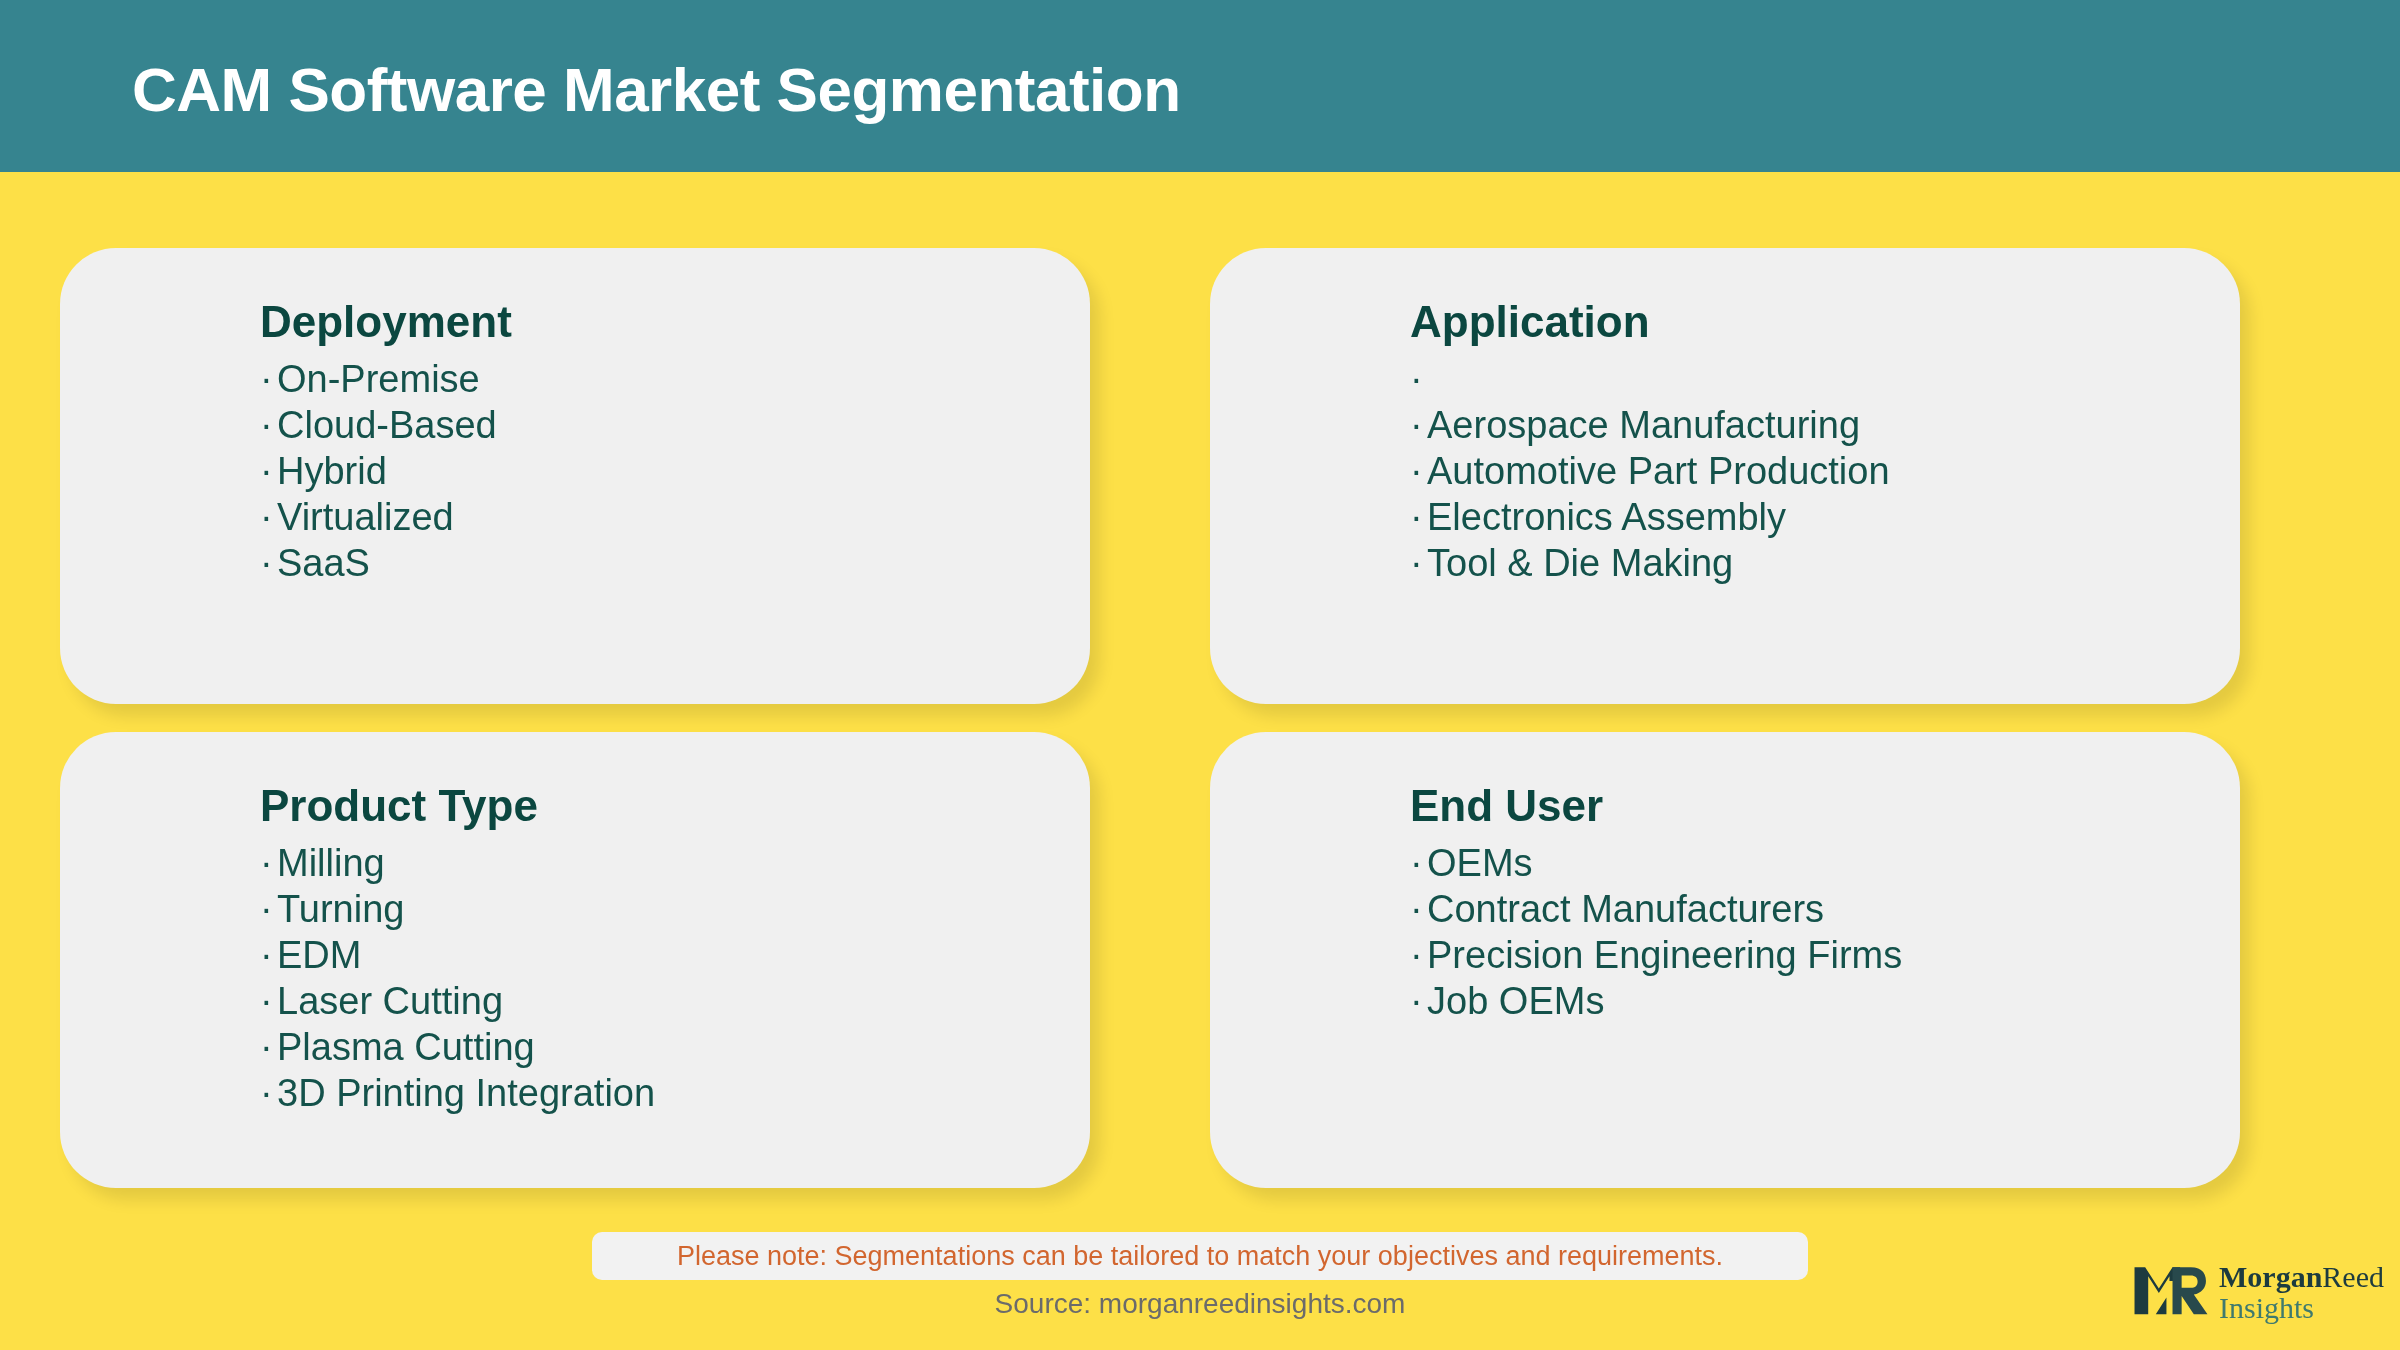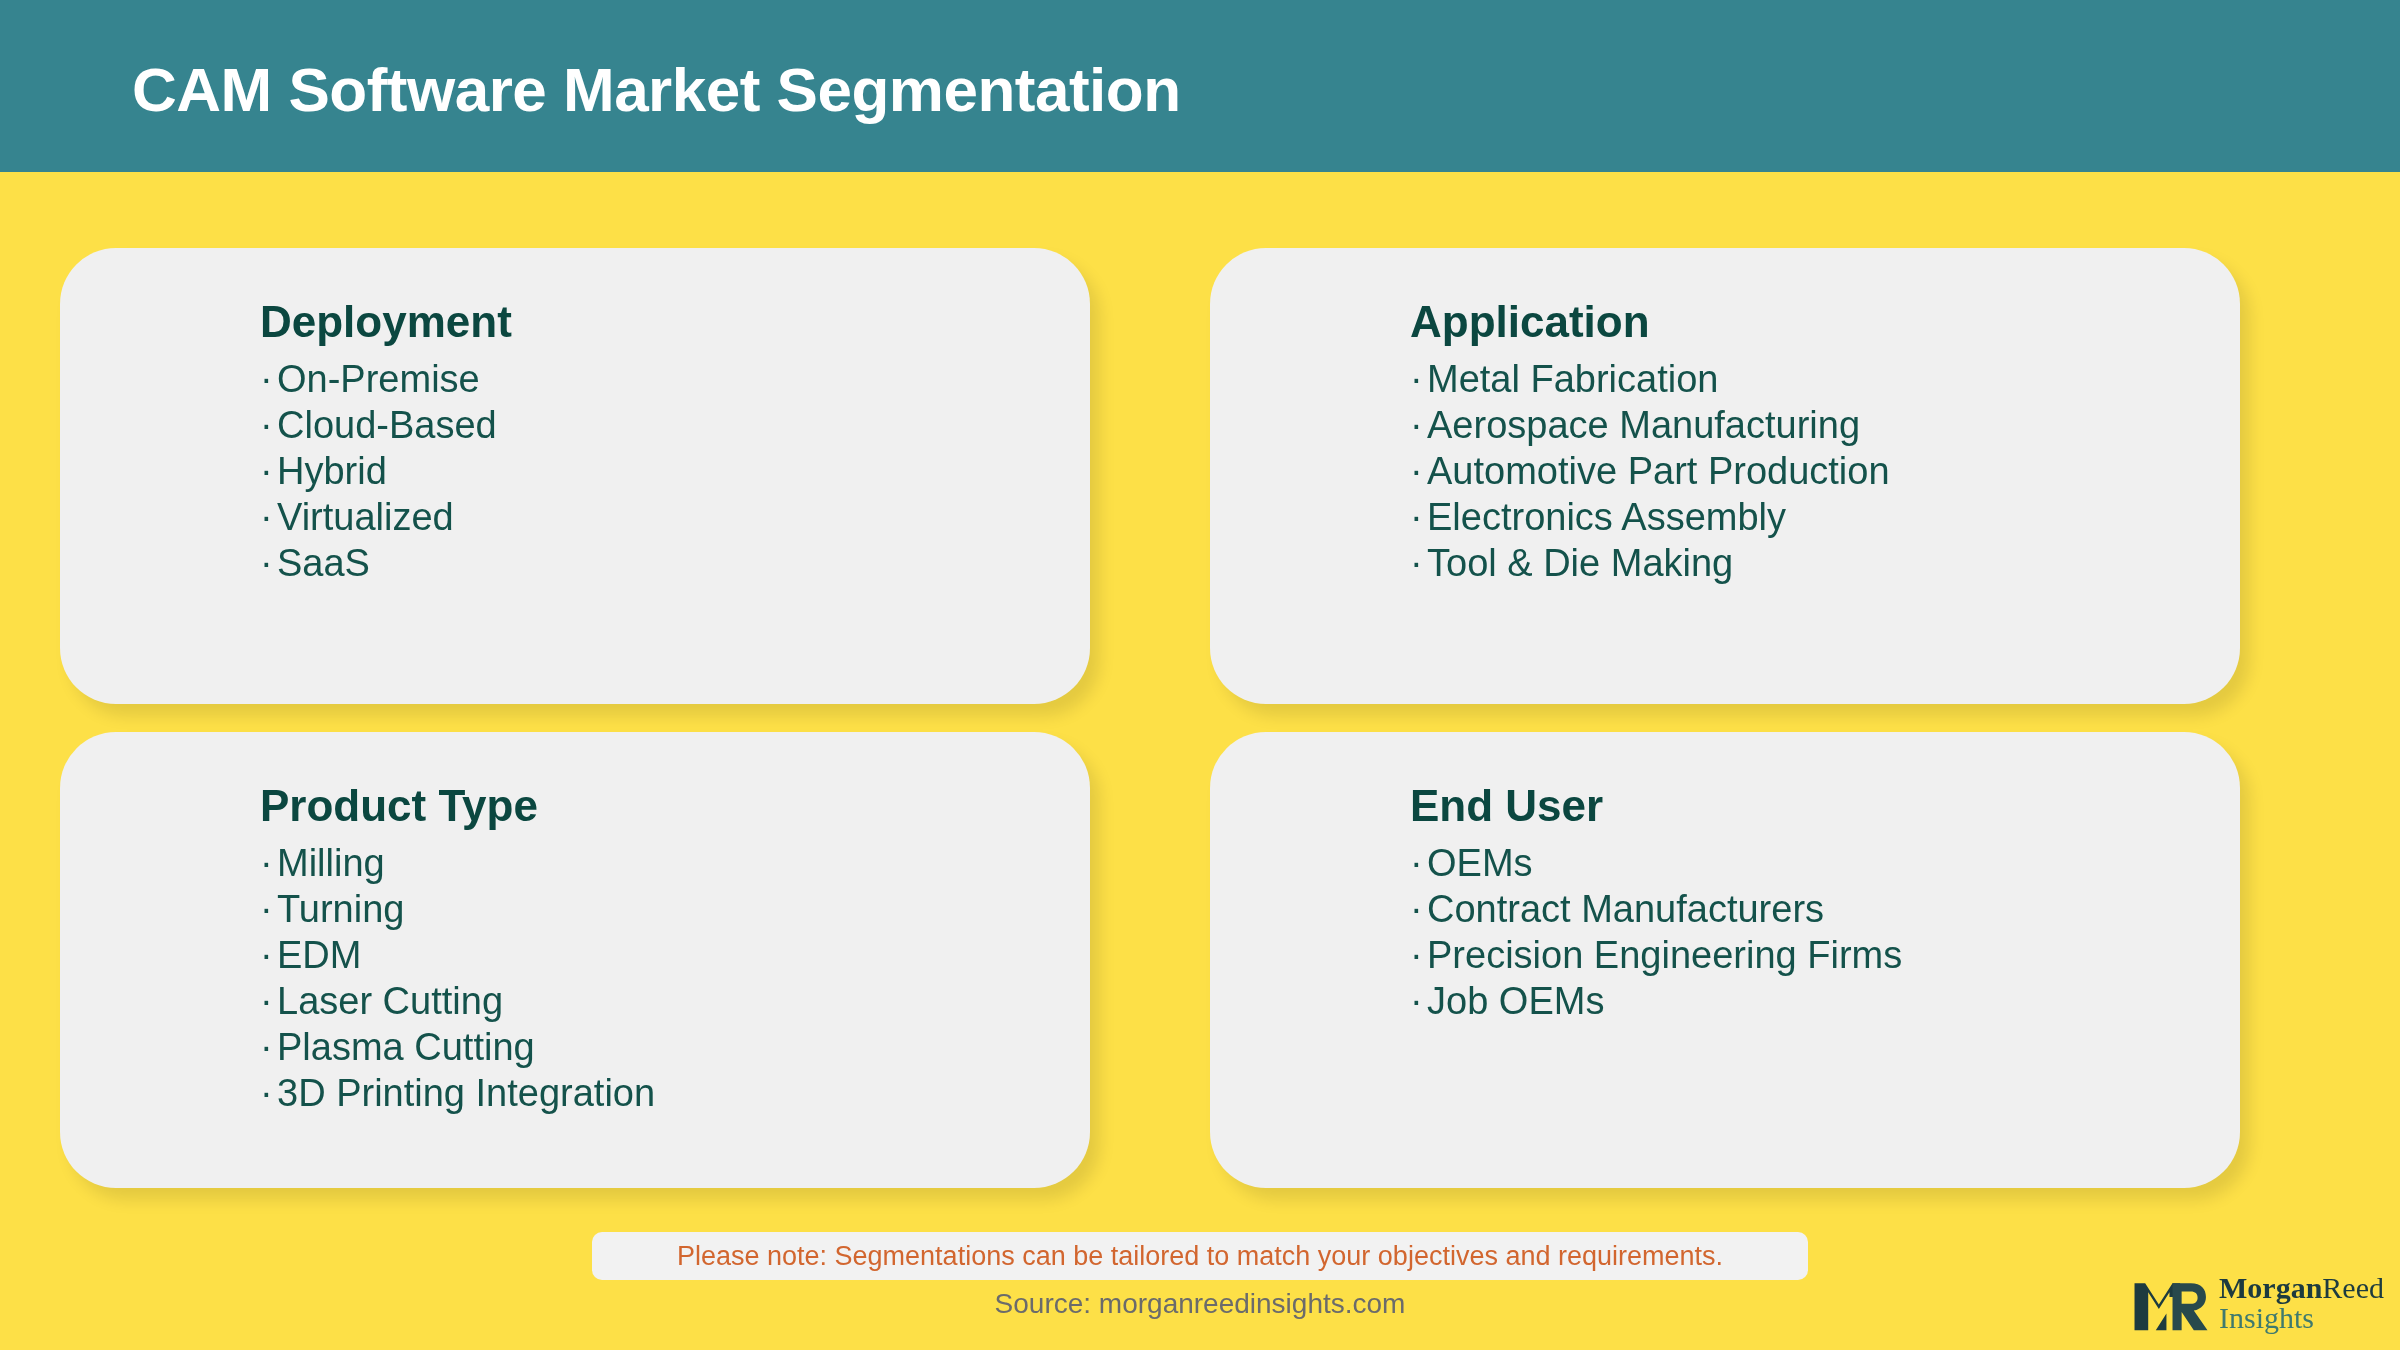--- a/index.html
+++ b/index.html
@@ -140,21 +140,21 @@
   }
 
   
   #logo {
     position: absolute;
     left: 2133px;
     top: 1262px;
     width: 230px;
     height: 72px;
     display: flex;
-    align-items: flex-end;
+    align-items: flex-start;
   }
   #logo-mark {
     width: 76px;
     height: 56px;
     flex: 0 0 auto;
   }
   #logo-words {
     margin-left: 10px;
     line-height: 1.02;
   }
@@ -210,21 +210,20 @@
         </ul>
       </div>
     </div>
 
     <div class="seg-card">
       <div class="card-inner">
         <div class="seg-title">Application</div>
         <ul class="seg-list">
           <li>
               <span class="bullet-dot">·</span>
-              <span>Metal Fabrication</span>
             </li>
           <li>
               <span class="bullet-dot">·</span>
               <span>Aerospace Manufacturing</span>
             </li>
           <li>
               <span class="bullet-dot">·</span>
               <span>Automotive Part Production</span>
             </li>
           <li>

